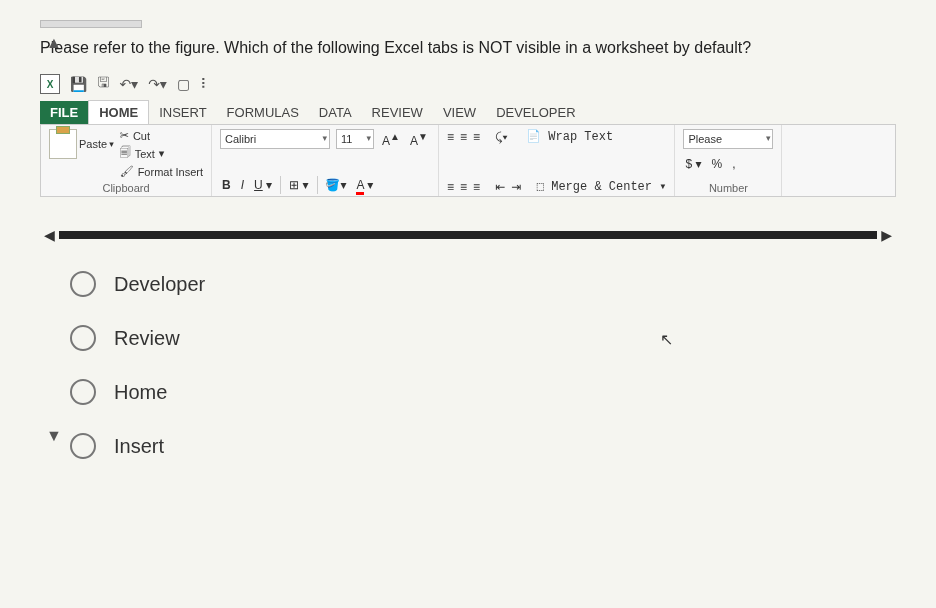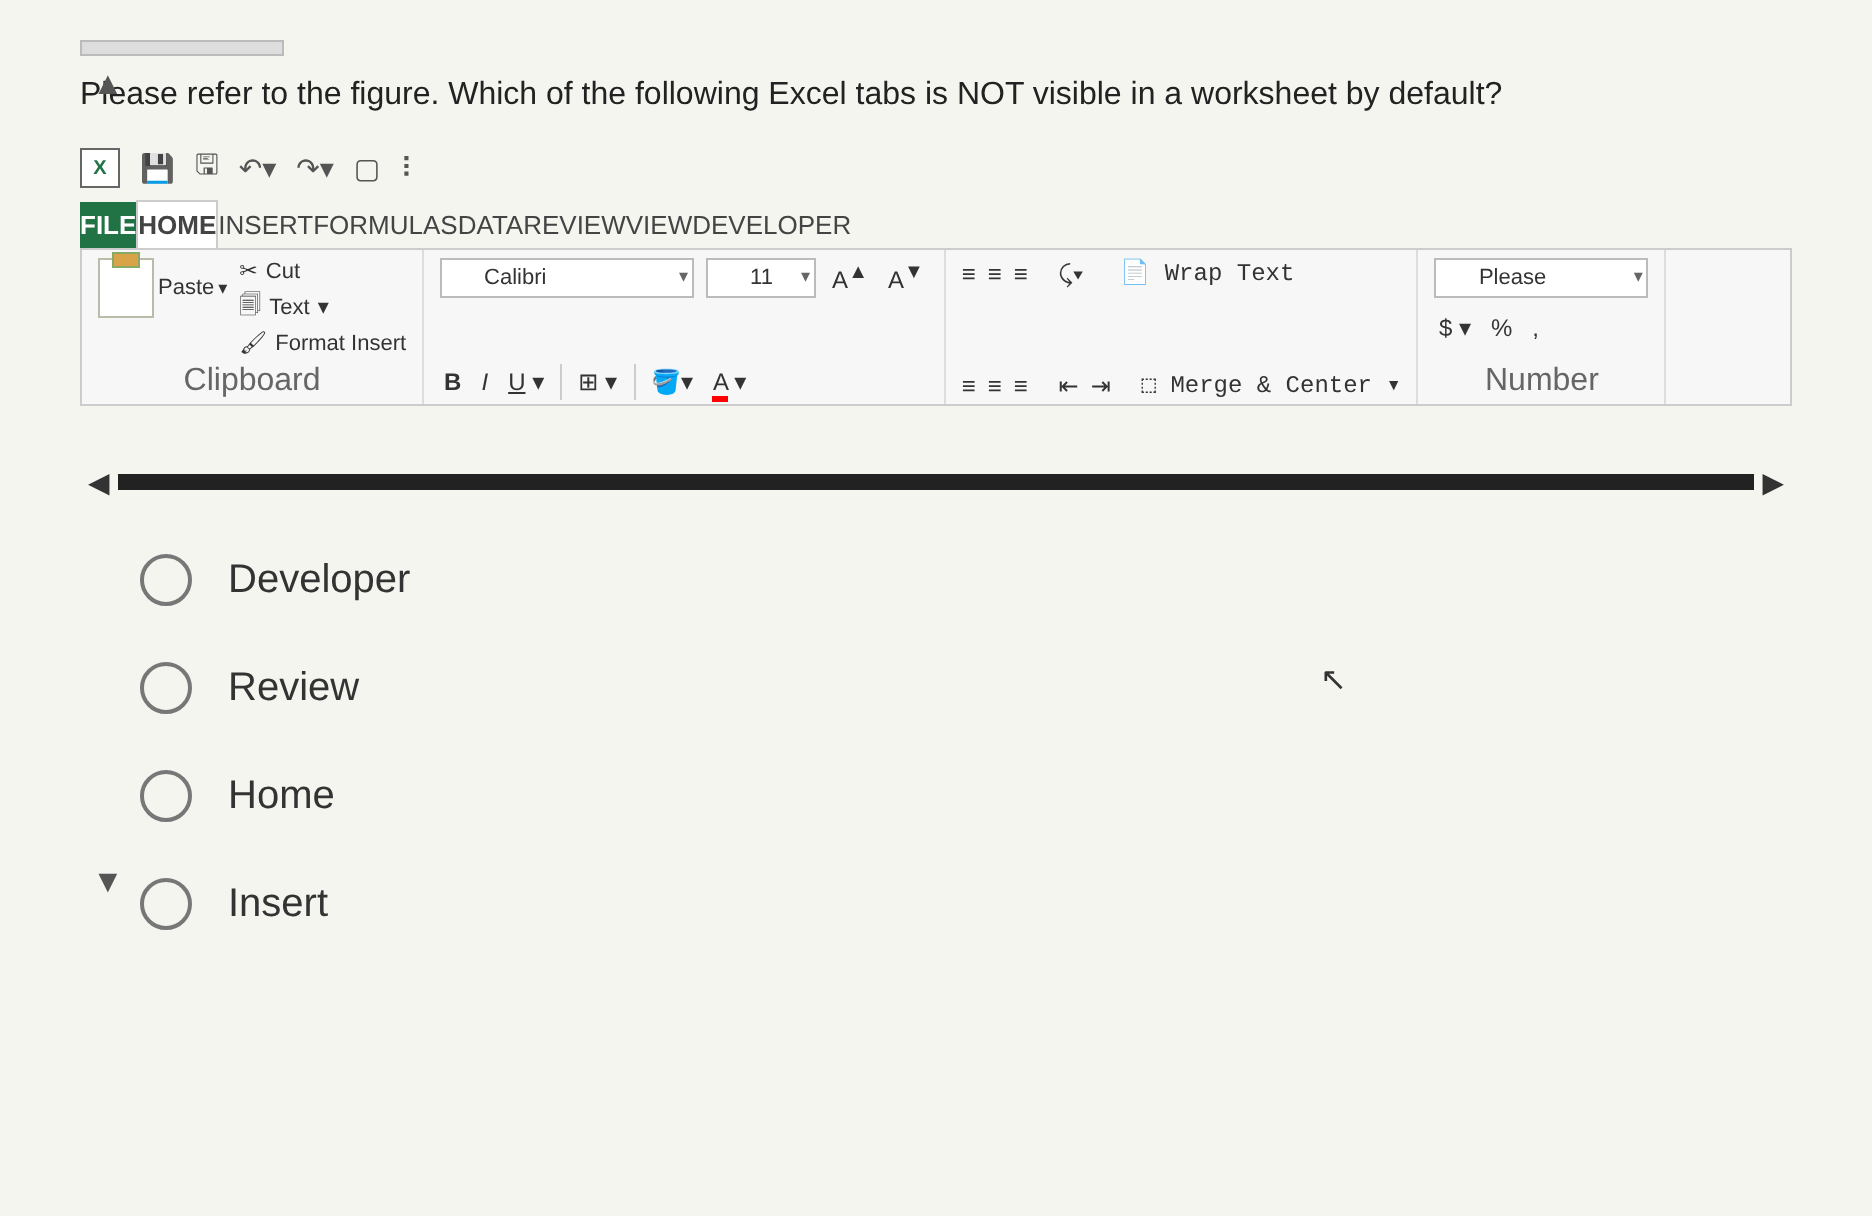--- a/index.html
+++ b/index.html
@@ -38,21 +38,21 @@
   .qat .xl-icon {
     width:18px;height:18px;background:#fff;border:1px solid #666;display:flex;align-items:center;justify-content:center;font-size:10px;font-weight:bold;color:#217346;
   }
   .qat span.icon { font-size:14px; }
   .tabs {
     display: flex;
     align-items: flex-end;
     font-size: 13px;
   }
   .tab {
-    padding: 4px 0;
+    padding: 4px 10px;
     color: #444;
     text-transform: uppercase;
   }
   .tab.file {
     background: #217346;
     color: #fff;
     font-weight: bold;
   }
   .tab.active {
     background: #fff;
@@ -64,30 +64,30 @@
     background: #f7f7f7;
     border: 1px solid #ccc;
     font-size: 12px;
   }
   .group {
     border-right: 1px solid #ddd;
     padding: 4px 8px 2px 8px;
     display:flex;flex-direction:column;justify-content:space-between;
   }
   .group-label {
-    text-align:center;font-size:16px;color:#666;padding-top:4px;
+    text-align:center;font-size:11px;color:#666;padding-top:4px;
   }
   .clipboard-rows { display:flex;gap:6px;align-items:flex-start; }
   .paste-btn { display:flex;flex-direction:row;align-items:center;gap:2px;font-size:11px; }
   .paste-icon { width:26px;height:28px;background:#fff;border:1px solid #bba;position:relative; }
   .paste-icon::before{content:"";position:absolute;top:-4px;left:6px;width:12px;height:6px;background:#d9a34a;border:1px solid #8a6;}
   .clip-actions { display:flex;flex-direction:column;gap:2px;font-size:11px; }
   .clip-actions span{display:flex;align-items:center;gap:4px;}
   .font-row1, .font-row2, .align-row1, .align-row2 { display:flex;align-items:center;gap:6px; }
-  .dd { border:1px solid #bbb;background:#fff;padding:1px 14px 1px 21px;font-size:11px;position:relative;min-width:50px;height:16px;line-height:16px; }
+  .dd { border:1px solid #bbb;background:#fff;padding:1px 14px 1px 4px;font-size:11px;position:relative;min-width:50px;height:16px;line-height:16px; }
   .dd.small{min-width:18px;}
   .dd::after{content:"▾";position:absolute;right:2px;top:0;font-size:9px;color:#666;}
   .btn-ico{font-size:12px;color:#333;padding:0 2px;}
   .sep{width:1px;height:18px;background:#ccc;}
   .align-boxes span{display:inline-block;font-size:12px;}
   .merge-wrap{display:flex;align-items:center;gap:4px;font-family:Liberation Mono, monospace;}
   .hr-scroll{display:flex;align-items:center;margin:12px 0 18px 0;}
   .hr-scroll .bar{flex:1;height:8px;background:#222;}
   .hr-scroll .arr{font-size:14px;padding:0 4px;}
   .options { margin-left: 30px; }

